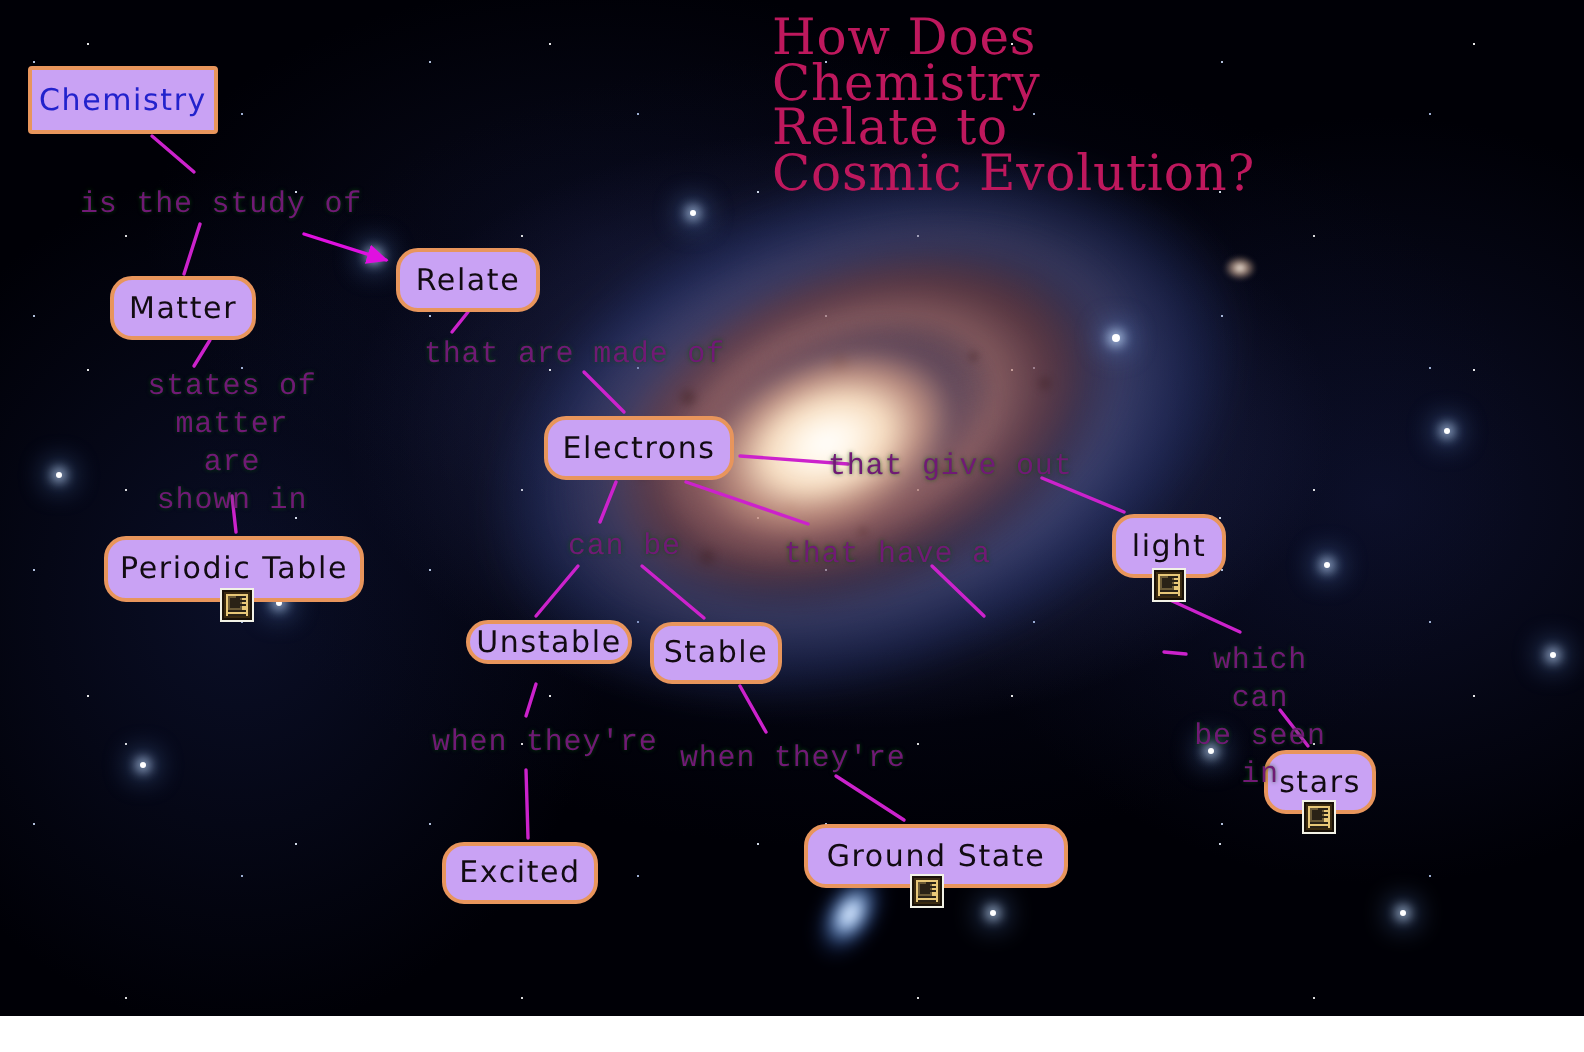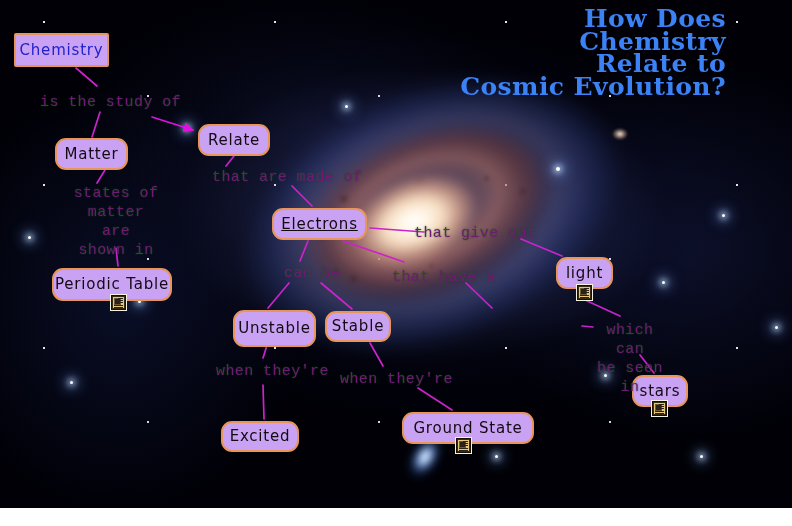--- a/index.html
+++ b/index.html
@@ -151,26 +151,26 @@
            box-shadow:0 0 6px 2px rgba(200,225,255,.85),0 0 14px 5px rgba(120,170,255,.45);}
 
   
   #edges{position:absolute;left:0;top:0;width:792px;height:526px;pointer-events:none;}
 
   
   #title{
     position:absolute;
     left:386px; top:8px;
     width:340px;
-    text-align:right;
+    text-align:left;
     font-family:"DejaVu Serif",serif;
-    font-weight:bold;
+    font-weight:normal;
     font-size:25px;
     line-height:22.5px;
-    color:#3b82f6;
+    color:#be185d;
     letter-spacing:.4px;
     white-space:pre-line;
   }
 
   
   .node{
     position:absolute;
     box-sizing:border-box;
     background:#c9a2f4;
     border:2px solid #e8955c;
@@ -310,43 +310,43 @@
   </div>
 
   <div class="node" style="left:55px;top:138px;width:73px;height:32px;">
     <span>Matter</span>
   </div>
 
   <div class="node" style="left:198px;top:124px;width:72px;height:32px;">
     <span>Relate</span>
   </div>
 
-  <div class="node" style="left:52px;top:268px;width:120px;height:33px;">
+  <div class="node" style="left:52px;top:268px;width:130px;height:33px;">
     <span>Periodic Table</span>
   </div>
   <div class="attach" style="left:110px;top:294px;">
     <div class="paper">
         <div class="ln"></div>
       </div>
   </div>
 
-  <div class="node" style="left:272px;top:208px;width:95px;height:32px;text-decoration:underline;">
+  <div class="node" style="left:272px;top:208px;width:95px;height:32px;">
     <span>Electrons</span>
   </div>
 
   <div class="node" style="left:556px;top:257px;width:57px;height:32px;">
     <span>light</span>
   </div>
   <div class="attach" style="left:576px;top:284px;">
     <div class="paper">
         <div class="ln"></div>
       </div>
   </div>
 
-  <div class="node" style="left:233px;top:310px;width:83px;height:37px;">
+  <div class="node" style="left:233px;top:310px;width:83px;height:22px;">
     <span>Unstable</span>
   </div>
 
   <div class="node" style="left:325px;top:311px;width:66px;height:31px;">
     <span>Stable</span>
   </div>
 
 
   <div class="node" style="left:632px;top:375px;width:56px;height:32px;">
     <span>stars</span>

